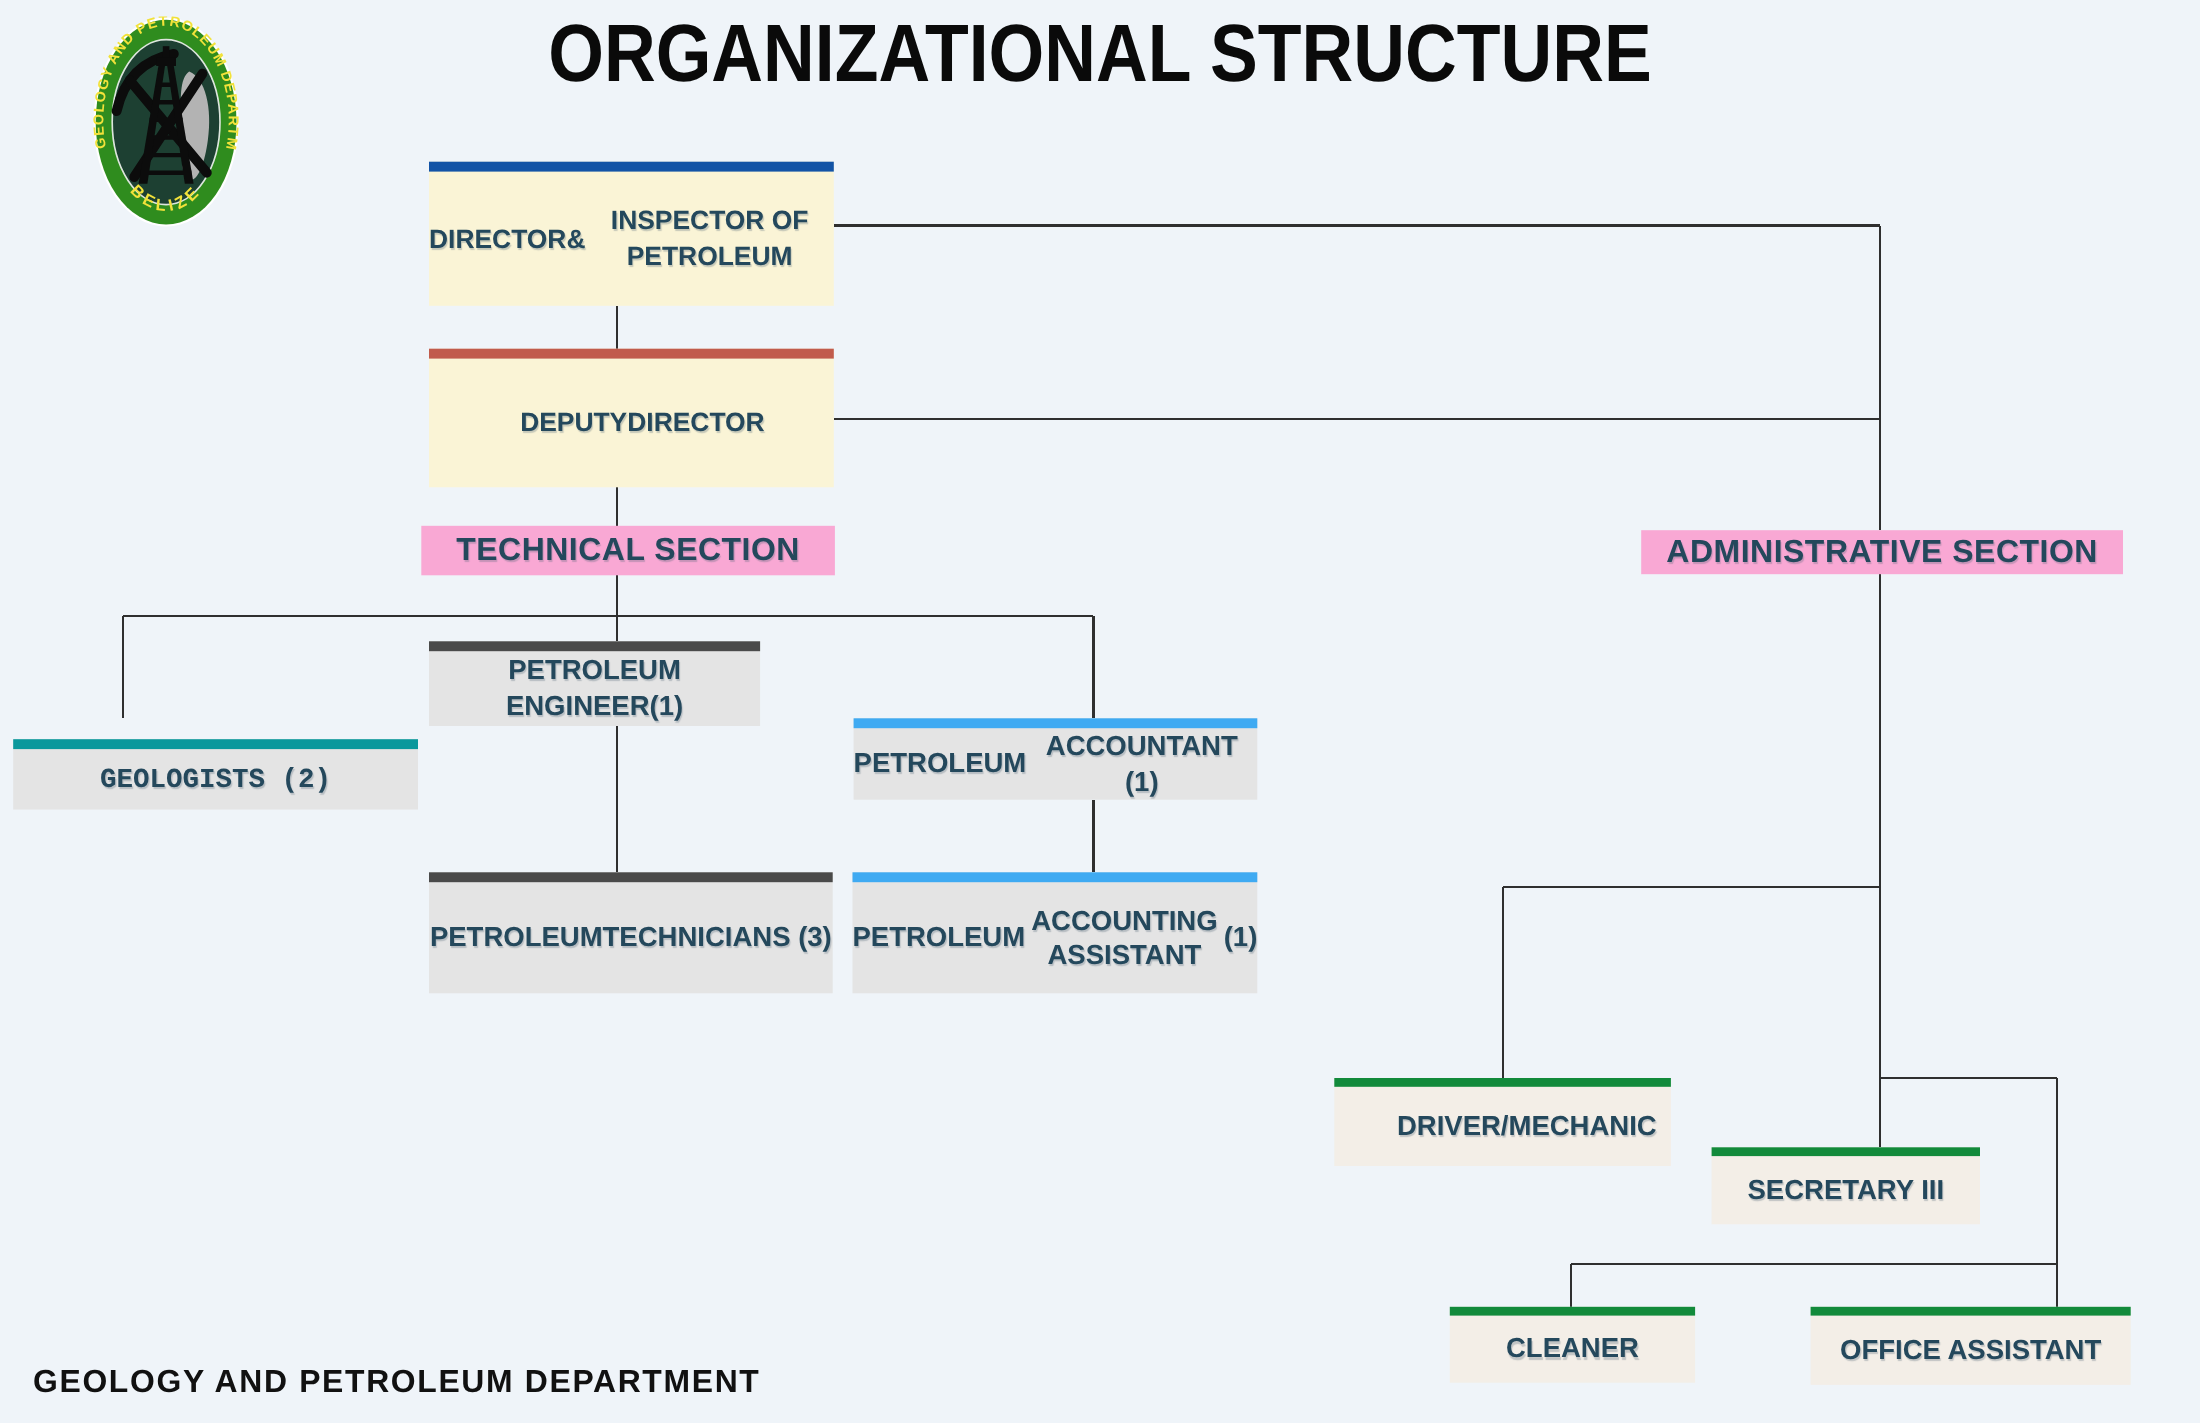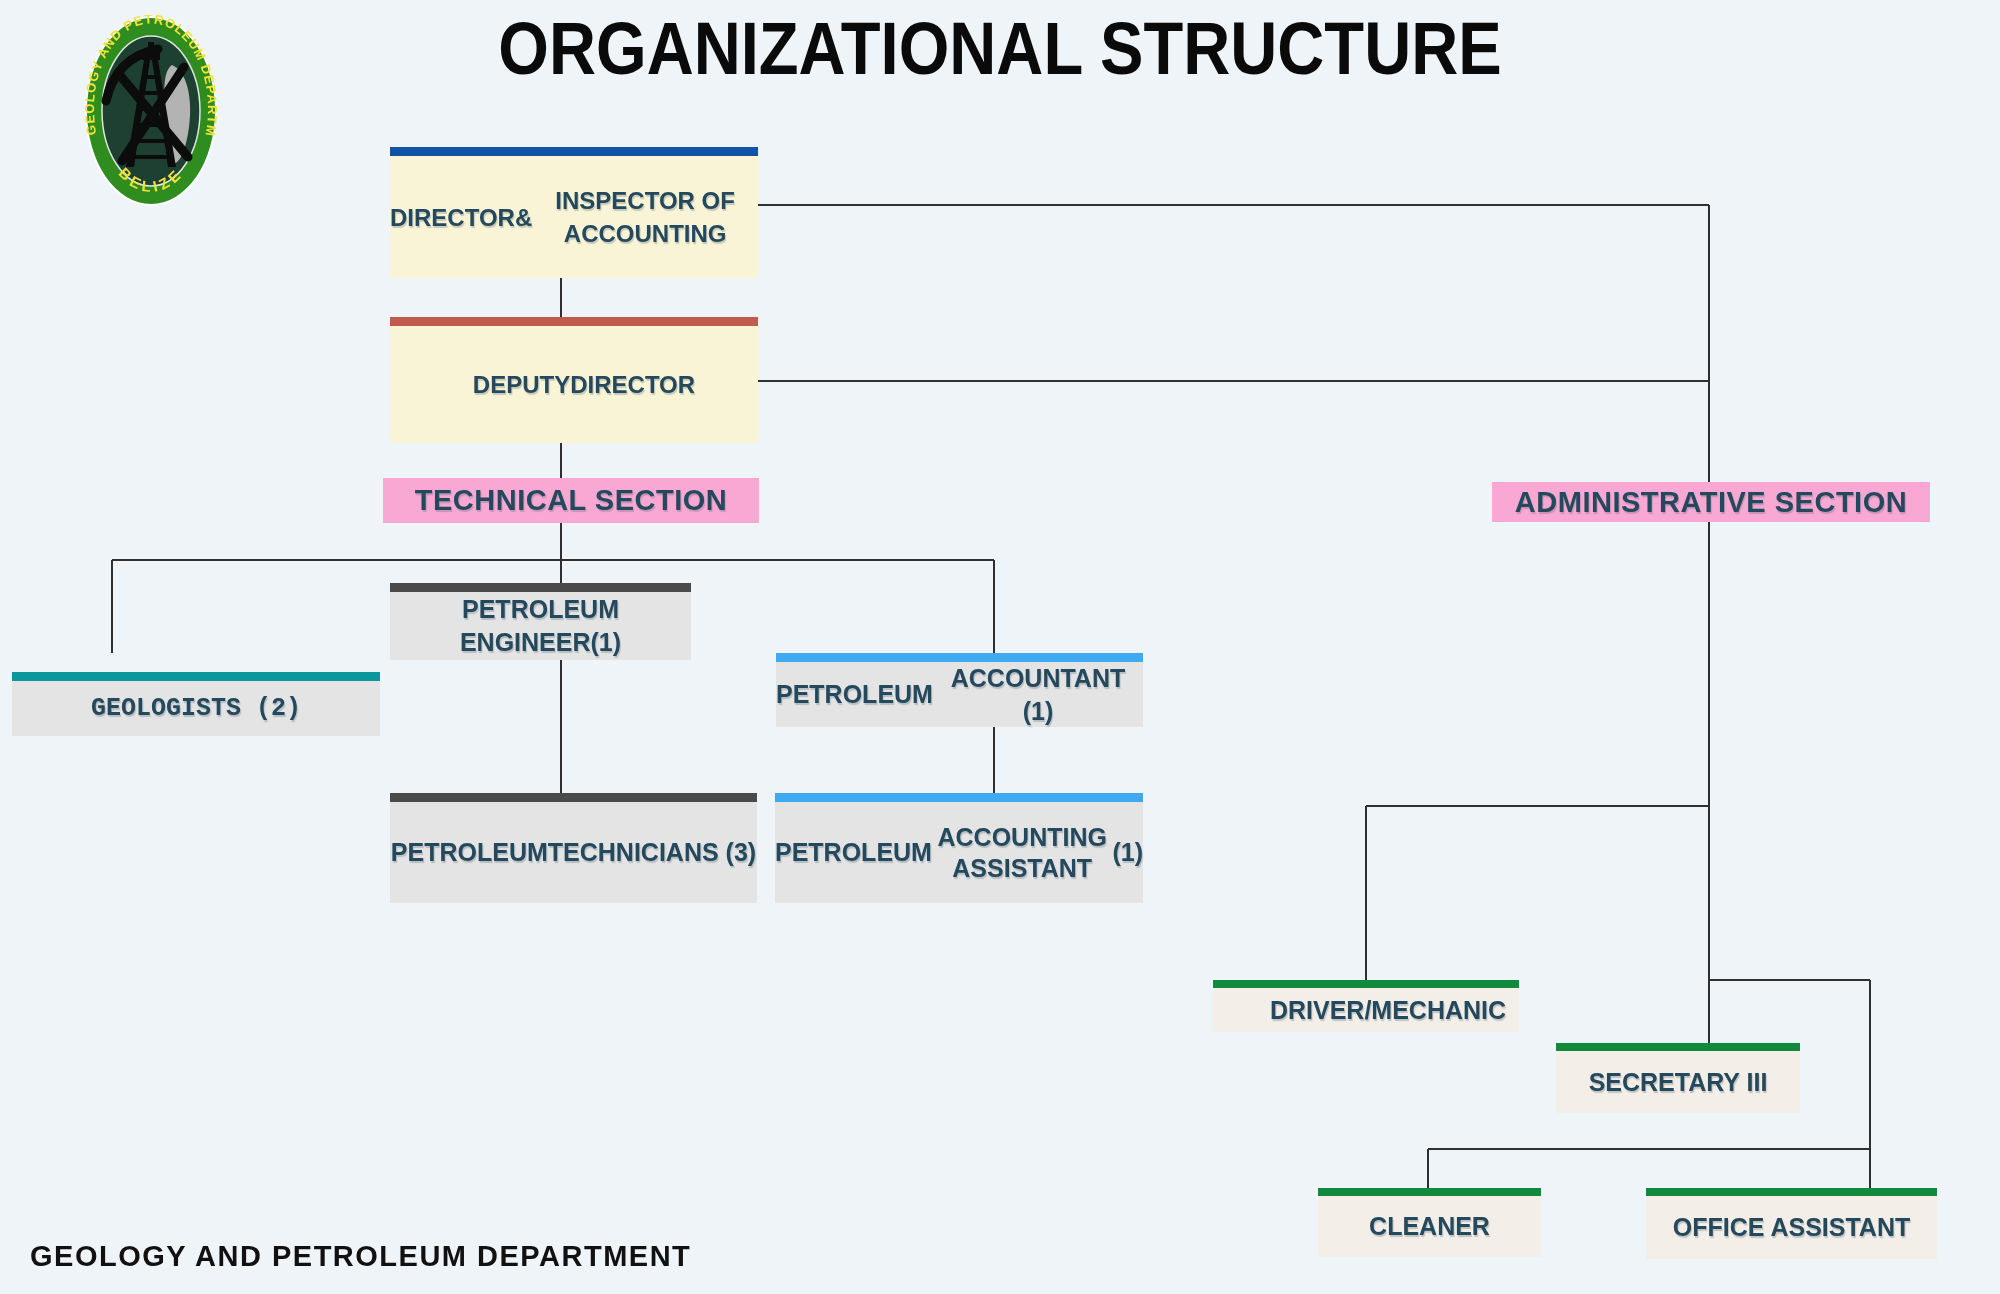--- a/index.html
+++ b/index.html
@@ -135,21 +135,21 @@
     <text font-size="15" font-weight="bold" fill="#F2E23A" letter-spacing="4" text-anchor="middle">
       <textPath href="#arcBottom" startOffset="50%">BELIZE</textPath>
     </text>
   </svg>
 
   <div class="page-title">ORGANIZATIONAL STRUCTURE</div>
 
   <div class="node cream" style="left:390px;top:147px;width:368px;height:131px;">
     <span class="ln">DIRECTOR</span>
     <span class="ln">&amp;</span>
-    <span class="ln">INSPECTOR OF ACCOUNTING</span>
+    <span class="ln">INSPECTOR OF PETROLEUM</span>
   </div>
 
   <div class="node cream deputy" style="left:390px;top:317px;width:368px;height:126px;">
     <span class="ln">DEPUTY</span>
     <span class="ln">DIRECTOR</span>
   </div>
 
   <div class="section-bar" style="left:383px;top:478px;width:376px;height:45px;">
     <span>TECHNICAL SECTION</span>
   </div>
@@ -174,21 +174,21 @@
     <span class="ln">PETROLEUM</span>
     <span class="ln">TECHNICIANS (3)</span>
   </div>
 
   <div class="node gray accent-sky" style="left:775px;top:793px;width:368px;height:110px;line-height:31px;">
     <span class="ln">PETROLEUM</span>
     <span class="ln">ACCOUNTING ASSISTANT</span>
     <span class="ln">(1)</span>
   </div>
 
-  <div class="node warm" style="left:1213px;top:980px;width:306px;height:52px;padding-left:44px;">
+  <div class="node warm" style="left:1213px;top:980px;width:306px;height:80px;padding-left:44px;">
     <span class="ln">DRIVER/MECHANIC</span>
   </div>
 
   <div class="node warm" style="left:1556px;top:1043px;width:244px;height:70px;">
     <span class="ln">SECRETARY III</span>
   </div>
 
   <div class="node warm" style="left:1318px;top:1188px;width:223px;height:69px;">
     <span class="ln">CLEANER</span>
   </div>

